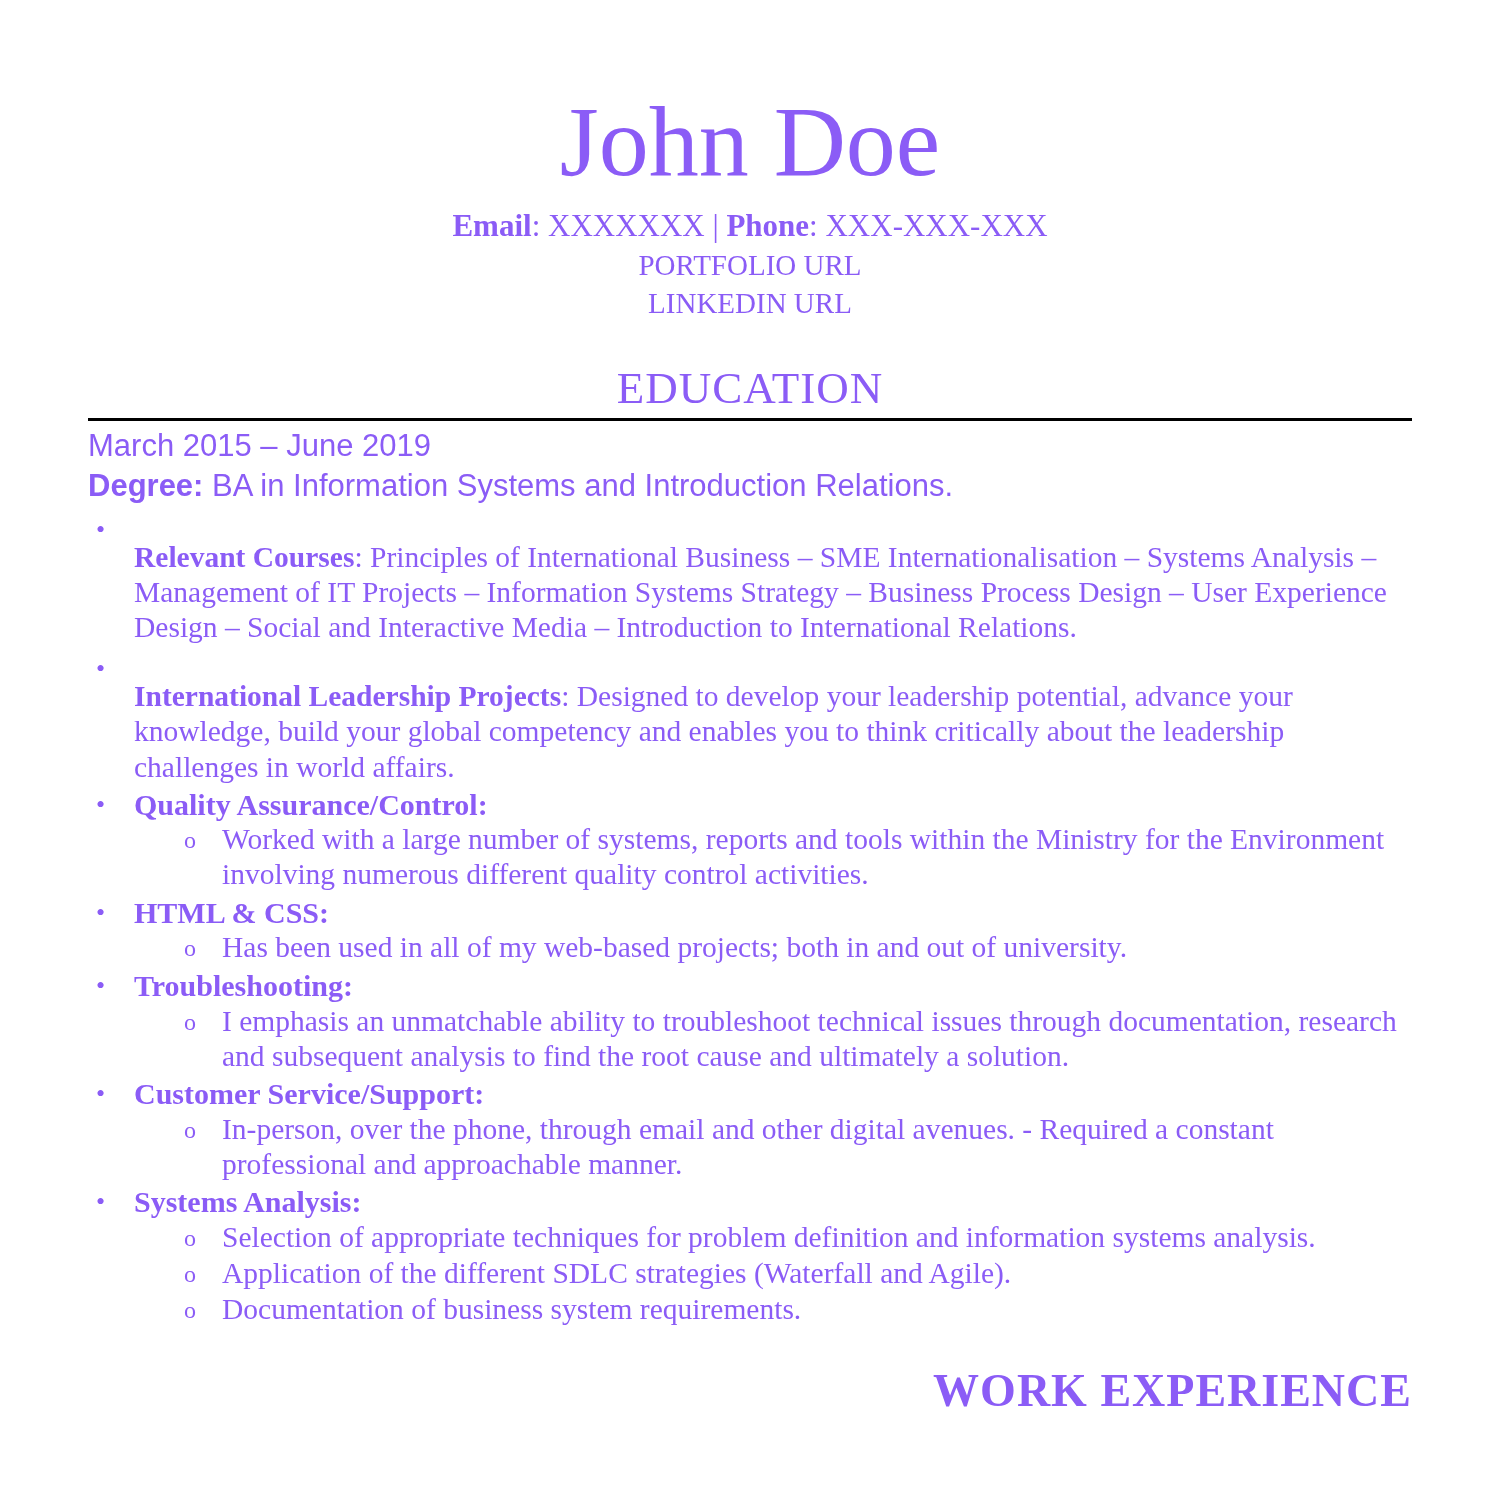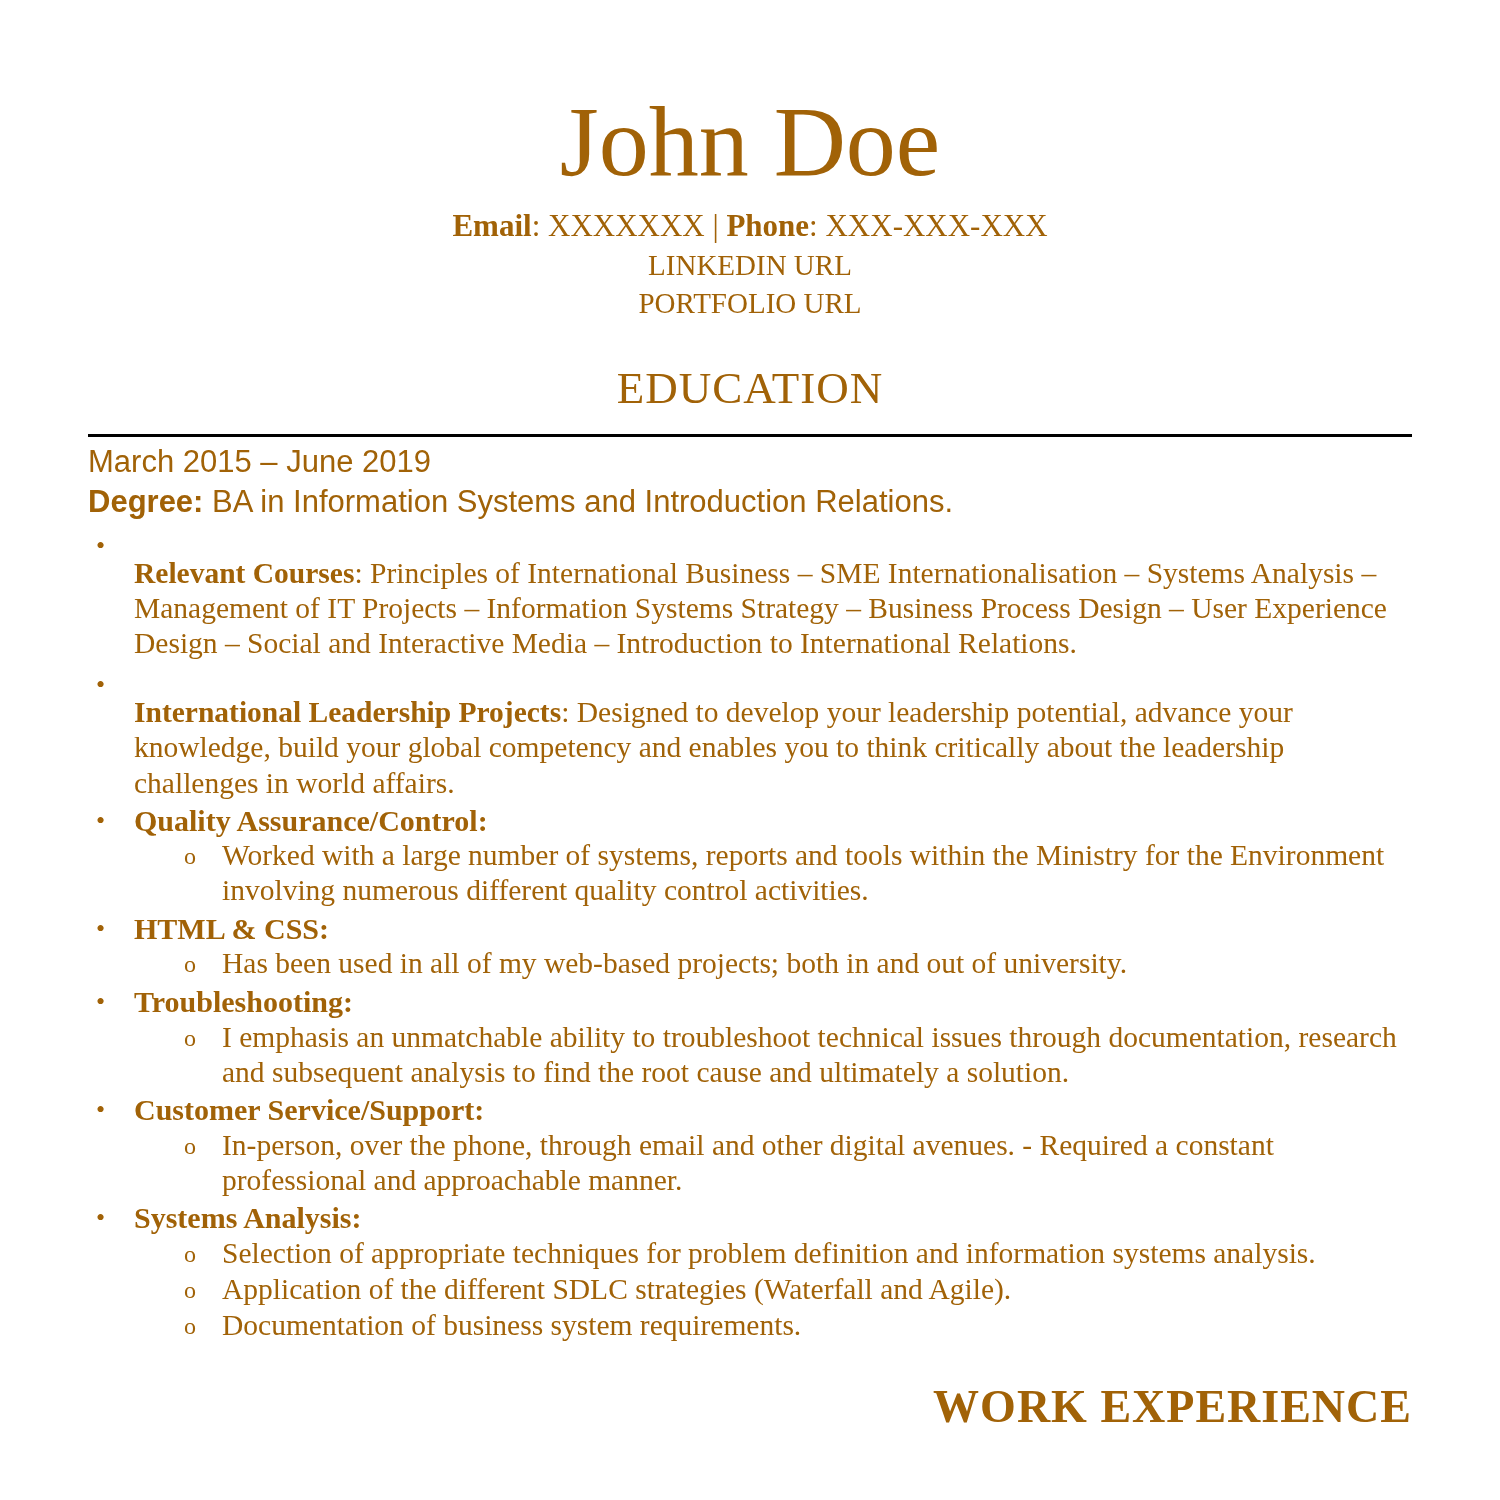--- a/index.html
+++ b/index.html
@@ -4,21 +4,21 @@
 <style>
   * { margin: 0; padding: 0; box-sizing: border-box; }
   html, body {
     width: 1500px; height: 1500px;
     background: #ffffff;
     overflow: hidden;
   }
   .page {
     width: 1500px; height: 1500px;
     padding: 92px 88px 0 88px;
-    color: #a16207;
+    color: #8b5cf6;
     overflow: hidden;
   }
 
   .name {
     font-family: "Liberation Serif", serif;
     font-size: 100px;
     font-weight: 400;
     text-align: center;
     line-height: 1.0;
     margin-bottom: 16px;
@@ -34,21 +34,21 @@
     font-family: "Liberation Serif", serif;
     font-size: 29px;
     text-align: center;
     line-height: 1.18;
     margin-top: 4px;
   }
 
   .section-head {
     margin-top: 44px;
     border-bottom: 3px solid #000000;
-    padding-bottom: 20px;
+    padding-bottom: 4px;
   }
   .section-head h2 {
     font-family: "Liberation Serif", serif;
     font-size: 45px;
     font-weight: 400;
     text-align: center;
     line-height: 1.1;
     letter-spacing: 1px;
   }
 
@@ -112,22 +112,22 @@
 </style>
 </head>
 <body>
 
 <div class="page">
 
   <h1 class="name">John Doe</h1>
 
   <p class="contact-line"><span class="b">Email</span><span>: XXXXXXX</span><span> | </span><span class="b">Phone</span><span>: XXX-XXX-XXX</span></p>
 
+  <p class="url-line">PORTFOLIO URL</p>
   <p class="url-line">LINKEDIN URL</p>
-  <p class="url-line">PORTFOLIO URL</p>
 
   <div class="section-head">
     <h2>EDUCATION</h2>
   </div>
 
   <div class="meta-row">
     <span>March 2015 – June 2019</span>
   </div>
 
   <div class="degree-row">

